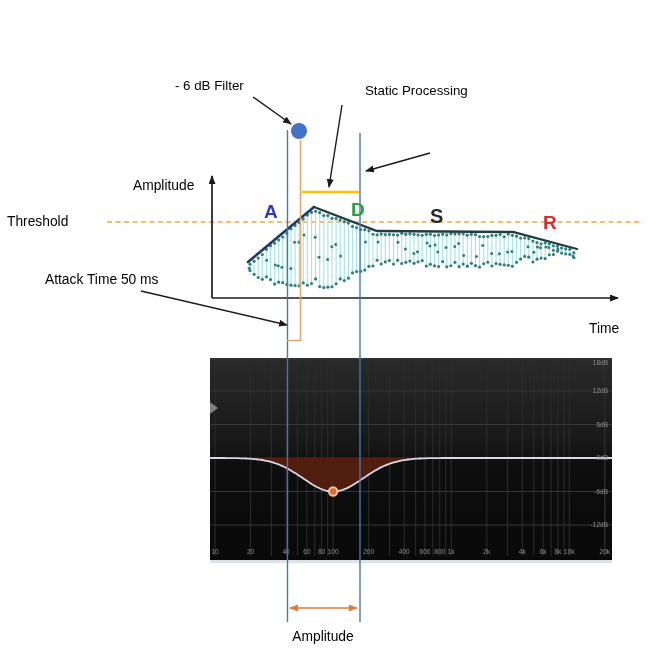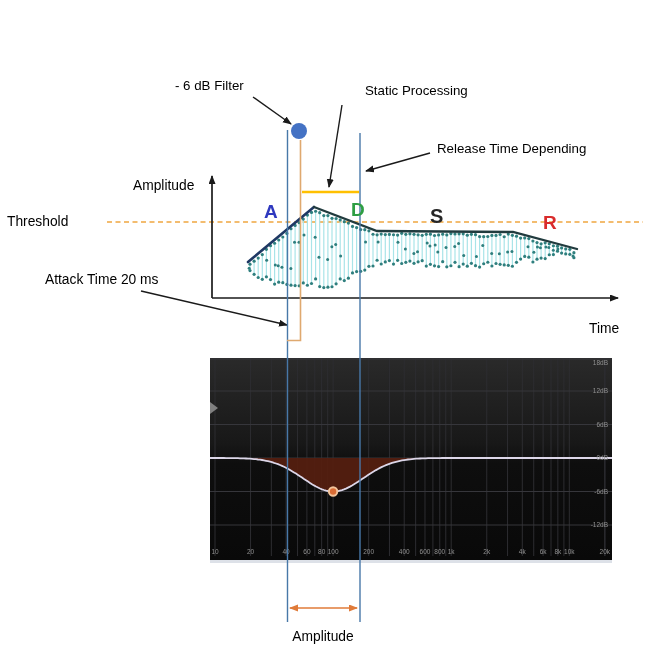--- a/index.html
+++ b/index.html
@@ -30,24 +30,23 @@
   .txt{z-index:6;}
 </style>
 </head>
 <body>
 
 <div class="stage">
 
 
   <div class="lbl lbl-filter txt">- 6 dB Filter</div>
   <div class="lbl lbl-static txt">Static Processing</div>
-  <div class="lbl lbl-release txt">Release Time Depending</div>
   <div class="lbl lbl-amplitude txt">Amplitude</div>
   <div class="lbl lbl-threshold txt">Threshold</div>
-  <div class="lbl lbl-attack txt">Attack Time 20 ms</div>
+  <div class="lbl lbl-attack txt">Attack Time 50 ms</div>
   <div class="lbl lbl-time txt">Time</div>
   <div class="lbl lbl-processing txt">Amplitude</div>
 
   <div class="adsr adsr-a txt" style="color: rgb(47, 57, 191);">A</div>
   <div class="adsr adsr-d txt" style="color: rgb(46, 158, 68);">D</div>
   <div class="adsr adsr-s txt" style="color: rgb(38, 38, 38);">S</div>
   <div class="adsr adsr-r txt" style="color: rgb(217, 43, 43);">R</div>
 
   <div class="eq-panel">
     <svg id="eq-svg" width="402" height="202" viewBox="0 0 402 202">

